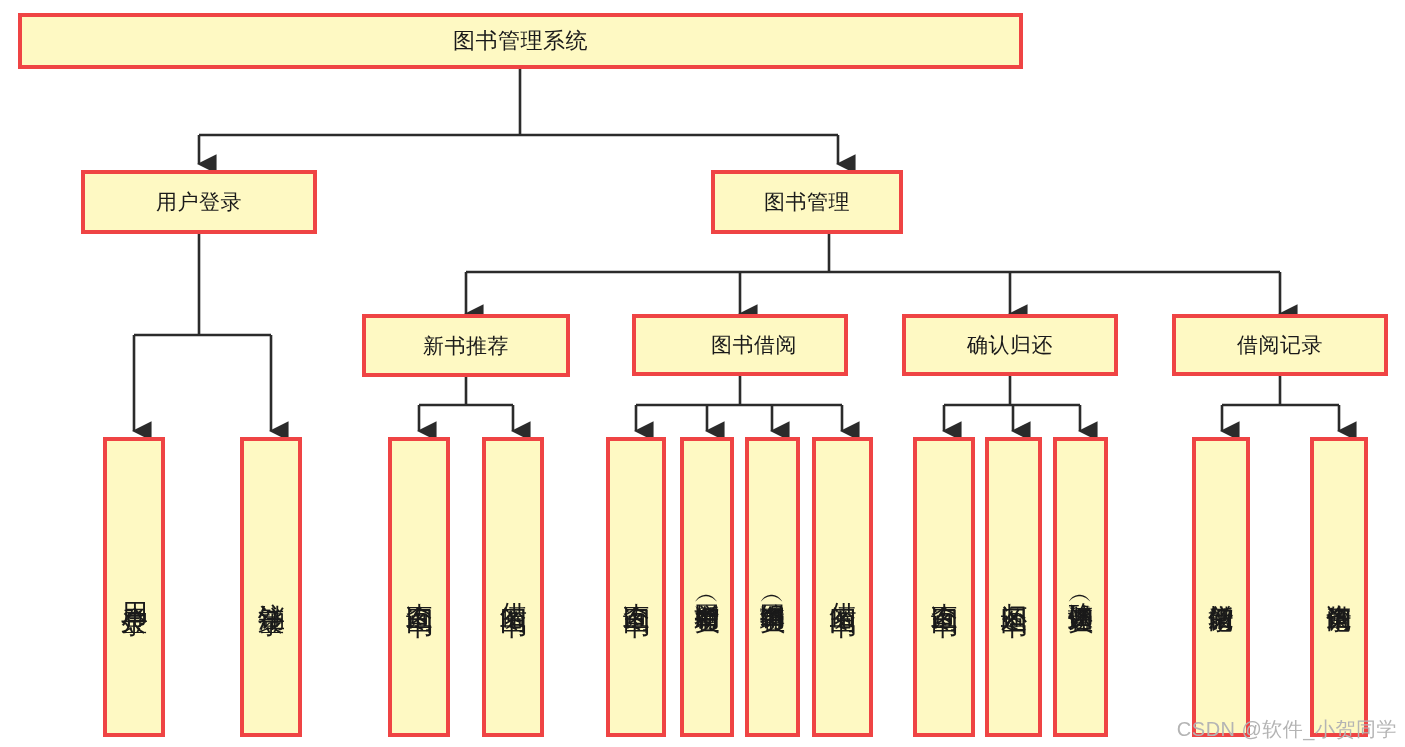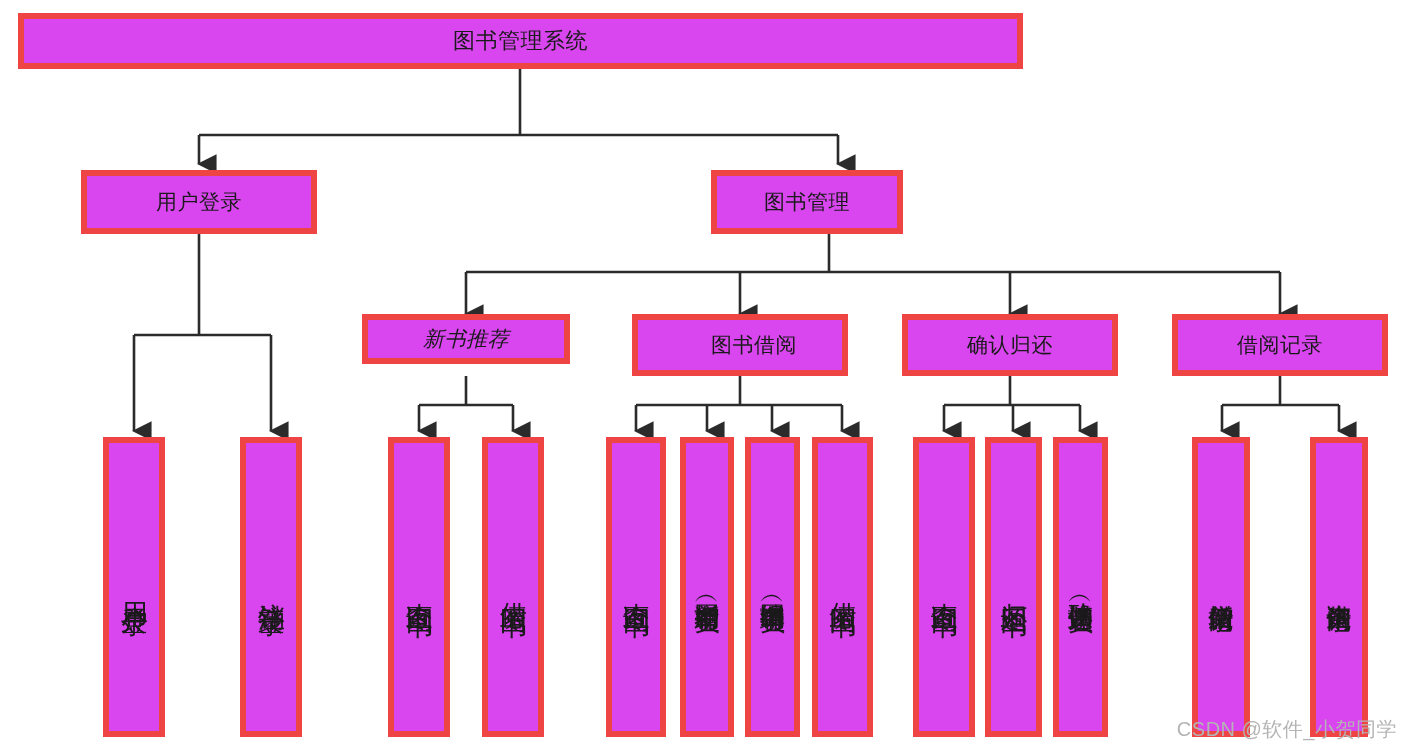--- a/index.html
+++ b/index.html
@@ -15,22 +15,22 @@
     width:1405px;height:747px;
   }
   #edges{
     position:absolute;left:0;top:0;
     width:1405px;height:747px;
     pointer-events:none;
   }
   .node{
     position:absolute;
     box-sizing:border-box;
-    background:#d946ef;
-    border:6px solid #ef4444;
+    background:#fef9c3;
+    border:4px solid #ef4444;
     display:flex;
     align-items:center;
     justify-content:center;
     color:#1a1a1a;
     z-index:2;
   }
   .node .label{
     display:block;
     text-align:center;
     line-height:1.12;
@@ -132,21 +132,21 @@
     <span class="label">图书管理系统</span>
   </div>
 
   <div class="node horiz" style="left:81px;top:170px;width:236px;height:64px;">
     <span class="label">用户登录</span>
   </div>
   <div class="node horiz" style="left:711px;top:170px;width:192px;height:64px;">
     <span class="label">图书管理</span>
   </div>
 
-  <div class="node horiz" style="left:362px;top:314px;width:208px;height:50px;font-style:italic;">
+  <div class="node horiz" style="left:362px;top:314px;width:208px;height:63px;">
     <span class="label">新书推荐</span>
   </div>
   <div class="node horiz" style="left:632px;top:314px;width:216px;height:62px;padding-left:28px;">
     <span class="label">图书借阅</span>
   </div>
   <div class="node horiz" style="left:902px;top:314px;width:216px;height:62px;">
     <span class="label">确认归还</span>
   </div>
   <div class="node horiz" style="left:1172px;top:314px;width:216px;height:62px;">
     <span class="label">借阅记录</span>

